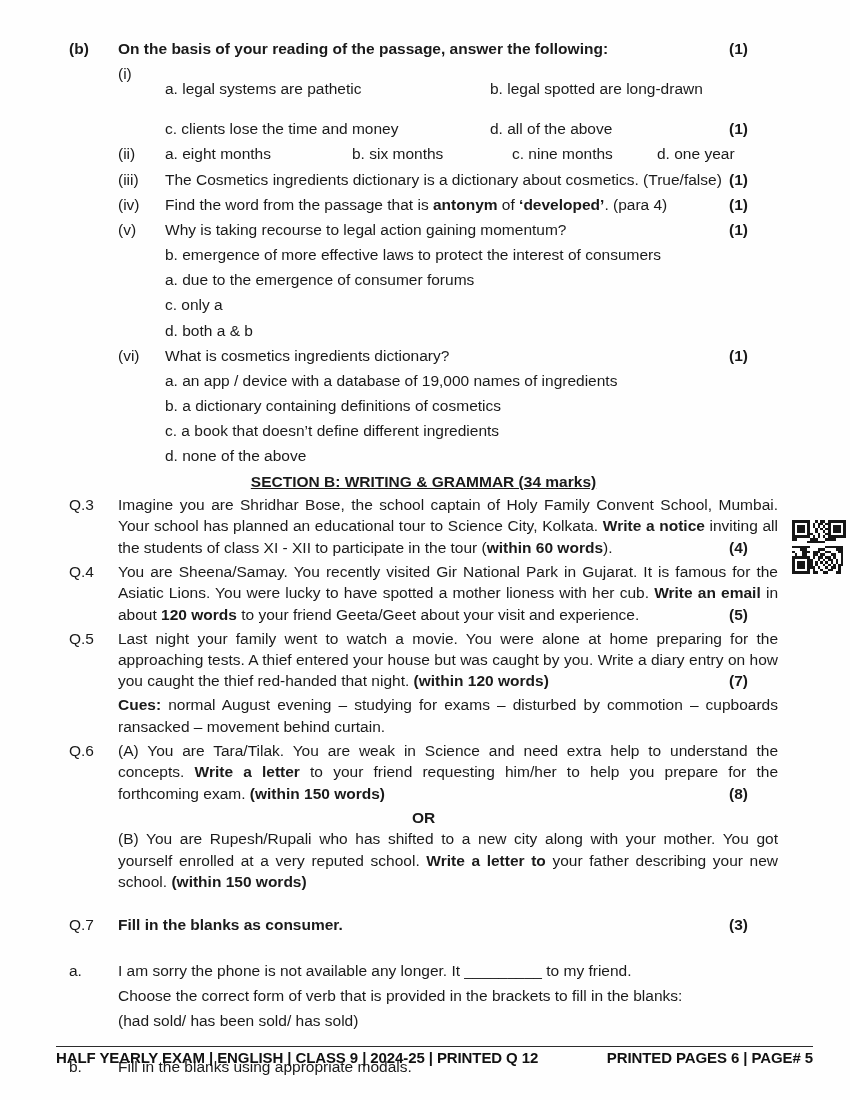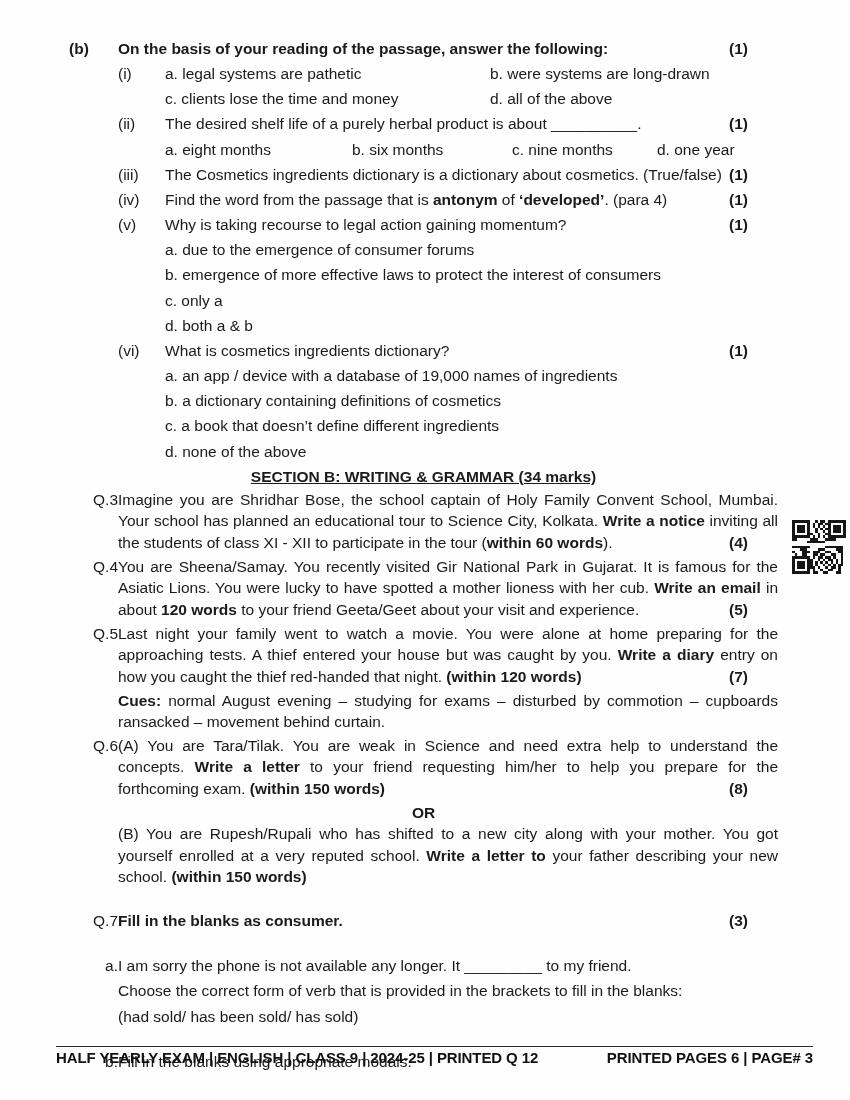--- a/index.html
+++ b/index.html
@@ -21,36 +21,36 @@
   .pb-label { width:49px; flex:none; font-weight:bold; }
   .pb-head { flex:1; position:relative; font-weight:bold; }
   .subq { display:flex; margin-left:49px; }
   .subq .num { width:47px; flex:none; }
   .subq .sbody { flex:1; }
   .qline { position:relative; }
   .marks {
     position:absolute; right:30px; bottom:0; font-weight:bold;
     white-space:nowrap;
   }
-  .opt2 .c1 { display:inline-block; width:325px; }
+  .opt2 .c1 { display:inline-block; width:325px;margin-top:15px; }
   .opt4 { display:flex; }
   .opt4 span:nth-child(1) { width:187px; flex:none; }
   .opt4 span:nth-child(2) { width:160px; flex:none; }
   .opt4 span:nth-child(3) { width:145px; flex:none; }
 
   
   .section-title {
     text-align:center; font-weight:bold; text-decoration:underline;
     line-height:25.3px;
   }
 
   
   .qsec { line-height:21.45px; }
   .q { display:flex; margin-bottom:2.5px; }
-  .qnum { width:49px; flex:none;text-align:right; }
+  .qnum { width:49px; flex:none; }
   .qbody { flex:1; position:relative; text-align:justify; }
   .qbody .marks { right:30px; bottom:0; }
   .or-line {
     text-align:center; font-weight:bold; line-height:21.45px;
     margin-bottom:0;
   }
   .lh25 { line-height:25.3px;margin-top:20px; }
   .noj { text-align:left; }
 
   
@@ -81,33 +81,32 @@
         <div class="pb-head">
           <span>On the basis of your reading of the passage, answer the following:</span>
           <span class="marks">(1)</span>
         </div>
       </div>
 
       <div class="subq">
         <div class="num">(i)</div>
         <div class="sbody">
           <div class="opt2">
-            <span class="c1">a. legal systems are pathetic</span><span>b. were systems are long-drawn</span>
+            <span class="c1">a. legal systems are pathetic</span><span>b. legal spotted are long-drawn</span>
           </div>
           <div class="opt2">
             <span class="c1">c. clients lose the time and money</span><span>d. all of the above</span>
           </div>
         </div>
       </div>
 
       <div class="subq">
         <div class="num">(ii)</div>
         <div class="sbody">
           <div class="qline">
-            <span><span>The desired shelf life of a purely herbal product is about __________.</span></span>
             <span class="marks">(1)</span>
           </div>
           <div class="opt4">
             <span>a. eight months</span>
               <span>b. six months</span>
               <span>c. nine months</span>
               <span>d. one year</span>
           </div>
         </div>
       </div>
@@ -132,22 +131,22 @@
         </div>
       </div>
 
       <div class="subq">
         <div class="num">(v)</div>
         <div class="sbody">
           <div class="qline">
             <span><span>Why is taking recourse to legal action gaining momentum?</span></span>
             <span class="marks">(1)</span>
           </div>
+          <div>b. emergence of more effective laws to protect the interest of consumers</div>
           <div>a. due to the emergence of consumer forums</div>
-          <div>b. emergence of more effective laws to protect the interest of consumers</div>
           <div>c. only a</div>
           <div>d. both a &amp; b</div>
         </div>
       </div>
 
       <div class="subq">
         <div class="num">(vi)</div>
         <div class="sbody">
           <div class="qline">
             <span><span>What is cosmetics ingredients dictionary?</span></span>
@@ -177,21 +176,21 @@
         <div class="qnum">Q.4</div>
         <div class="qbody">
           <span><span>You are Sheena/Samay. You recently visited Gir National Park in Gujarat. It is famous for the Asiatic Lions. You were lucky to have spotted a mother lioness with her cub. </span><span style="font-weight: bold;">Write an email</span><span> in about </span><span style="font-weight: bold;">120 words</span><span> to your friend Geeta/Geet about your visit and experience.</span></span>
           <span class="marks">(5)</span>
         </div>
       </div>
 
       <div class="q">
         <div class="qnum">Q.5</div>
         <div class="qbody">
-          <span><span>Last night your family went to watch a movie. You were alone at home preparing for the approaching tests. A thief entered your house but was caught by you. </span><span style="font-weight: bold;">Write a diary</span><span> entry on how you caught the thief red-handed that night. </span><span style="font-weight: bold;">(within 120 words)</span></span>
+          <span><span>Last night your family went to watch a movie. You were alone at home preparing for the approaching tests. A thief entered your house but was caught by you. </span><span style="font-weight: normal;">Write a diary</span><span> entry on how you caught the thief red-handed that night. </span><span style="font-weight: bold;">(within 120 words)</span></span>
           <span class="marks">(7)</span>
         </div>
       </div>
 
       <div class="q">
         <div class="qnum"></div>
         <div class="qbody"><span style="font-weight: bold;">Cues:</span><span> normal August evening – studying for exams – disturbed by commotion – cupboards ransacked – movement behind curtain.</span></div>
       </div>
 
       <div class="q">
@@ -460,15 +459,15 @@
         <rect x="8" y="20" width="1" height="1"></rect>
         <rect x="9" y="20" width="1" height="1"></rect>
         <rect x="12" y="20" width="1" height="1"></rect>
         <rect x="13" y="20" width="1" height="1"></rect>
         <rect x="17" y="20" width="1" height="1"></rect>
         <rect x="18" y="20" width="1" height="1"></rect>
       </svg></div>
 
   <div class="footer">
     <span>HALF YEARLY EXAM | ENGLISH | CLASS 9 | 2024-25 | PRINTED Q 12</span>
-    <span>PRINTED PAGES 6 | PAGE# 3</span>
+    <span>PRINTED PAGES 6 | PAGE# 5</span>
   </div>
 </div>
 
 </body></html>

